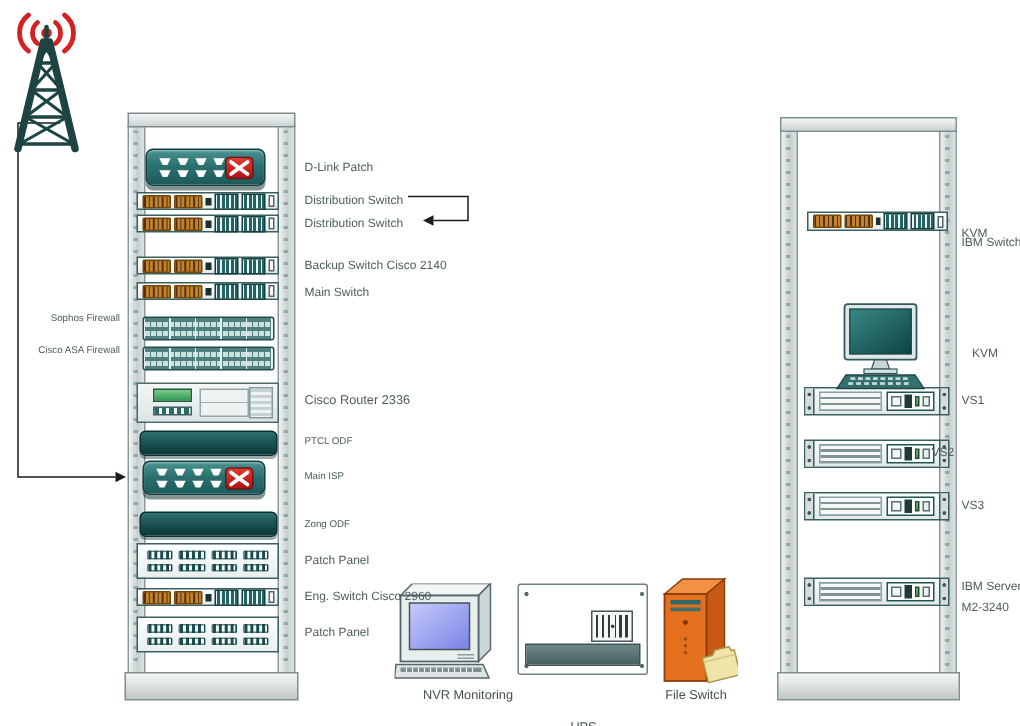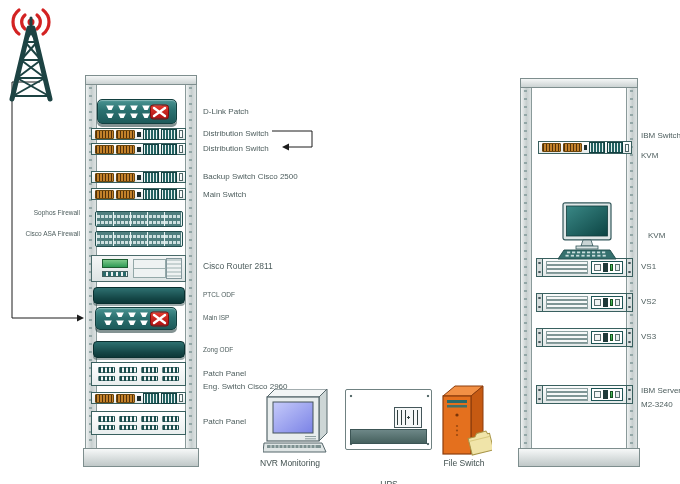--- a/index.html
+++ b/index.html
@@ -437,39 +437,39 @@
       <circle cx="19" cy="53" r="1.1" fill="#9c4a10"></circle>
     <g transform="translate(28,52) rotate(-14)">
       <path d="M1 5 L8 5 L10.5 2 L20 2 L21 5 L23 5 L23 22 L1 22 Z" fill="#f0e4a9" stroke="#a89548" stroke-width="1"></path>
       <path d="M1 8 L23 8" stroke="#d8c87e" stroke-width="1"></path>
     </g>
   </svg>
 
   <span class="lbl" style="left:203px;top:107px">D-Link Patch</span>
   <span class="lbl" style="left:203px;top:129px">Distribution Switch</span>
   <span class="lbl" style="left:203px;top:144px">Distribution Switch</span>
-  <span class="lbl" style="left:203px;top:172px">Backup Switch Cisco 2500</span>
+  <span class="lbl" style="left:203px;top:172px">Backup Switch Cisco 2140</span>
   <span class="lbl" style="left:203px;top:190px">Main Switch</span>
-  <span class="lbl mid" style="left:203px;top:261px">Cisco Router 2811</span>
+  <span class="lbl mid" style="left:203px;top:261px">Cisco Router 2336</span>
   <span class="lbl small" style="left:203px;top:291px">PTCL ODF</span>
   <span class="lbl small" style="left:203px;top:314px">Main ISP</span>
   <span class="lbl small" style="left:203px;top:346px">Zong ODF</span>
   <span class="lbl" style="left:203px;top:369px">Patch Panel</span>
-  <span class="lbl" style="left:203px;top:382px">Eng. Switch Cisco 2960</span>
+  <span class="lbl" style="left:203px;top:393px">Eng. Switch Cisco 2960</span>
   <span class="lbl" style="left:203px;top:417px">Patch Panel</span>
 
   <span class="lbl small rt" style="top:209px">Sophos Firewall</span>
   <span class="lbl small rt" style="top:230px">Cisco ASA Firewall</span>
 
-  <span class="lbl" style="left:641px;top:131px">IBM Switch</span>
+  <span class="lbl" style="left:641px;top:157px">IBM Switch</span>
   <span class="lbl" style="left:641px;top:151px">KVM</span>
   <span class="lbl" style="left:648px;top:231px">KVM</span>
   <span class="lbl" style="left:641px;top:262px">VS1</span>
-  <span class="lbl" style="left:641px;top:297px">VS2</span>
+  <span class="lbl" style="left:621px;top:297px">VS2</span>
   <span class="lbl" style="left:641px;top:332px">VS3</span>
   <span class="lbl" style="left:641px;top:386px">IBM Server</span>
   <span class="lbl" style="left:641px;top:400px">M2-3240</span>
 
-  <span class="caption" style="left:290px;top:458px">NVR Monitoring</span>
+  <span class="caption" style="left:312px;top:458px">NVR Monitoring</span>
   <span class="caption" style="left:389px;top:479px">UPS</span>
   <span class="caption" style="left:464px;top:458px">File Switch</span>
 
 </div>
 
 </body></html>

